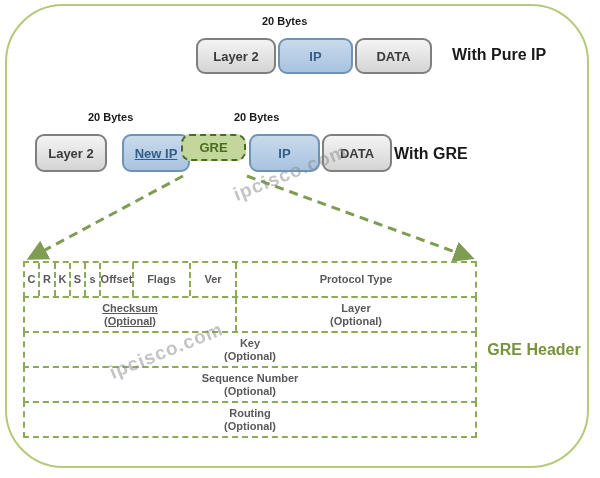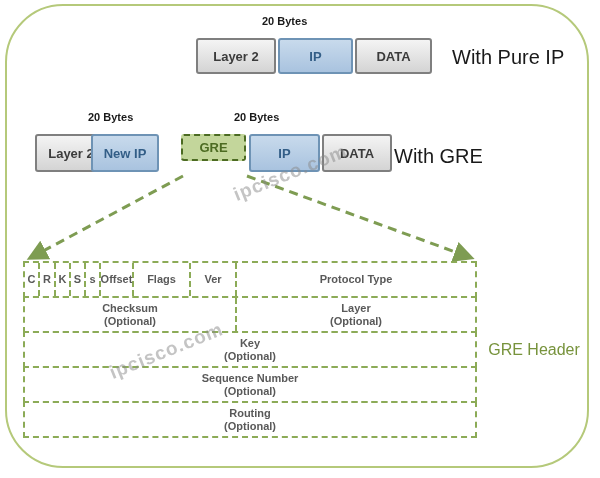--- a/index.html
+++ b/index.html
@@ -6,40 +6,40 @@
   #stage{
     position:relative;width:600px;height:478px;background:#fff;overflow:hidden;
     font-family:"Liberation Sans",sans-serif;
   }
   .frame{
     position:absolute;left:5px;top:4px;width:584px;height:464px;
     border:2px solid var(--frame);border-radius:58px;box-sizing:border-box;
   }
   .pkt-box{
     position:absolute;display:flex;align-items:center;justify-content:center;
-    border-radius:3px;box-sizing:border-box;font-weight:bold;font-size:13px;
+    border-radius:9px;box-sizing:border-box;font-weight:bold;font-size:13px;
   }
   .pkt-gray{
     background:linear-gradient(180deg,var(--gray_box_bg_top),var(--gray_box_bg_bottom));
     border:2px solid var(--gray_box_border);color:var(--gray_box_text);
   }
   .pkt-blue{
     background:linear-gradient(180deg,var(--blue_box_bg_top),var(--blue_box_bg_bottom));
     border:2px solid var(--blue_box_border);color:var(--blue_box_text);
   }
   .pkt-green{
     background:var(--gre_box_bg);
     border:2px dashed var(--gre_box_border);color:var(--gre_box_text);
   }
   .byte-label{
     position:absolute;width:100px;font-size:11px;font-weight:bold;
     color:var(--label_text);
   }
   .row-title{
-    position:absolute;font-size:20px;font-weight:normal;color:var(--label_text);
+    position:absolute;font-size:16px;font-weight:bold;color:var(--label_text);
   }
   .wm{
     position:absolute;font-size:19px;font-weight:bold;color:var(--watermark_text);
     opacity:.5;transform:rotate(-22deg);letter-spacing:1px;white-space:nowrap;
   }
   #connectors{position:absolute;left:0;top:0;width:600px;height:478px;}
   .connector-line{stroke:var(--connector);stroke-width:3;stroke-dasharray:9 6;fill:none;}
   #arrowhead path{fill:var(--connector);}
   .gre-table{position:absolute;left:23px;top:261px;width:454px;}
   .t-row{
@@ -50,40 +50,40 @@
   .t-row + .t-row{margin-top:-2px;}
   .t-cell{
     display:flex;flex-direction:column;align-items:center;justify-content:center;
     border-right:2px dashed var(--table_line);box-sizing:border-box;
     text-align:center;line-height:13px;
   }
   .t-cell:last-child{border-right:none;}
   .t-cell.grow{flex:1;}
   .gre-header-title{
     position:absolute;left:478px;top:341px;width:112px;text-align:center;
-    font-size:16px;font-weight:normal;color:var(--header_title);
+    font-size:16px;font-weight:bold;color:var(--header_title);
   }
 </style>
 </head>
 <body>
 
 <div id="stage">
 
   <div class="frame"></div>
 
   <div class="byte-label" style="left:262px;top:15px;">20 Bytes</div>
   <div class="pkt-box pkt-gray" style="left:196px;top:38px;width:80px;height:36px;">Layer 2</div>
   <div class="pkt-box pkt-blue" style="left:278px;top:38px;width:75px;height:36px;">IP</div>
   <div class="pkt-box pkt-gray" style="left:355px;top:38px;width:77px;height:36px;">DATA</div>
   <div class="row-title" style="left:452px;top:46px;">With Pure IP</div>
 
   <div class="byte-label" style="left:88px;top:111px;">20 Bytes</div>
   <div class="byte-label" style="left:234px;top:111px;">20 Bytes</div>
   <div class="pkt-box pkt-gray" style="left:35px;top:134px;width:72px;height:38px;">Layer 2</div>
-  <div class="pkt-box pkt-blue" style="left:91px;top:134px;width:68px;height:38px;">New IP</div>
+  <div class="pkt-box pkt-blue" style="left:122px;top:134px;width:68px;height:38px;text-decoration:underline;">New IP</div>
   <div class="pkt-box pkt-green" style="left:181px;top:134px;width:65px;height:27px;">GRE</div>
   <div class="pkt-box pkt-blue" style="left:249px;top:134px;width:71px;height:38px;">IP</div>
   <div class="pkt-box pkt-gray" style="left:322px;top:134px;width:70px;height:38px;">DATA</div>
   <div class="row-title" style="left:394px;top:145px;">With GRE</div>
 
   <svg id="connectors" viewBox="0 0 600 478" xmlns="http://www.w3.org/2000/svg">
     <defs>
       <marker id="arrowhead" markerWidth="8" markerHeight="8" refX="5" refY="3.5" orient="auto">
         <path d="M0,0 L7,3.5 L0,7 Z"></path>
       </marker>
@@ -98,21 +98,21 @@
       <div class="t-cell" style="width:16px;">R</div>
       <div class="t-cell" style="width:15px;">K</div>
       <div class="t-cell" style="width:15px;">S</div>
       <div class="t-cell" style="width:15px;">s</div>
       <div class="t-cell" style="width:33px;">Offset</div>
       <div class="t-cell" style="width:57px;text-align:center;">Flags</div>
       <div class="t-cell" style="width:46px;">Ver</div>
       <div class="t-cell grow">Protocol Type</div>
     </div>
     <div class="t-row">
-      <div class="t-cell" style="width:212px;">
+      <div class="t-cell" style="width:212px;text-decoration:underline;">
         <span>Checksum</span>
         <span>(Optional)</span>
       </div>
       <div class="t-cell grow">
         <span>Layer</span>
         <span>(Optional)</span>
       </div>
     </div>
     <div class="t-row">
       <div class="t-cell grow">

